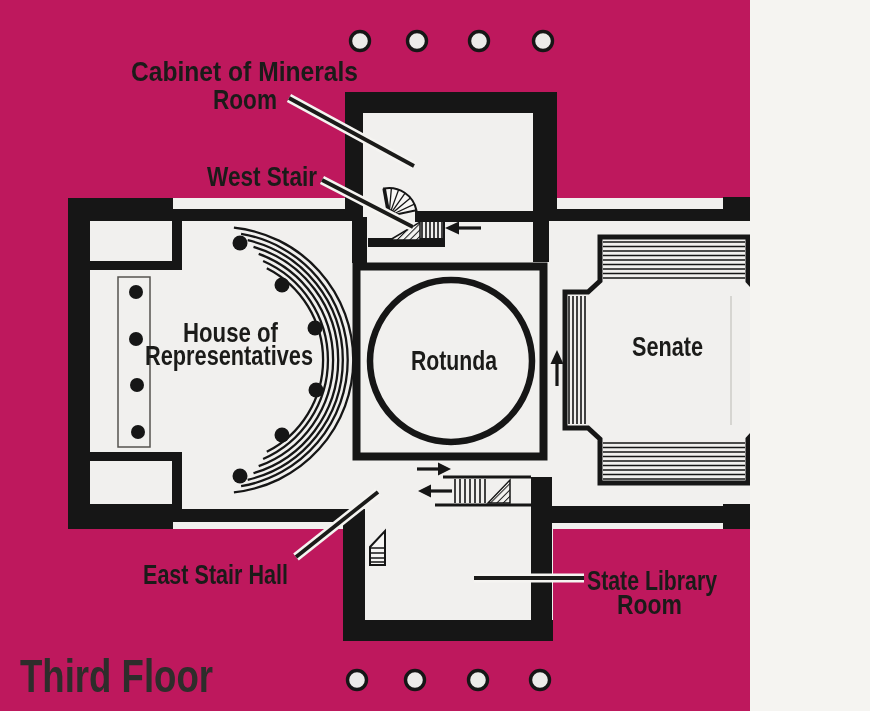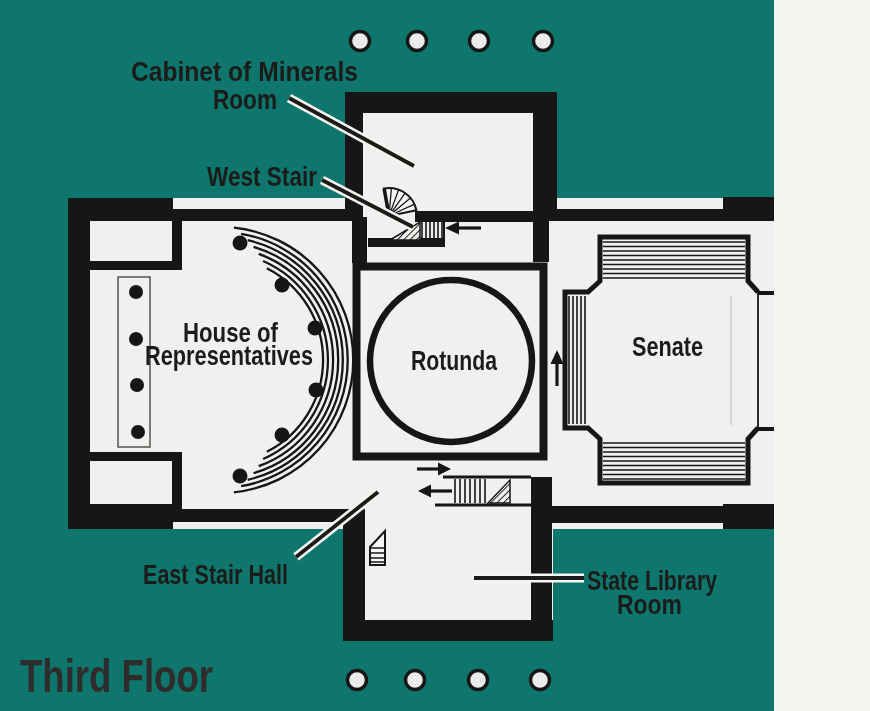--- a/index.html
+++ b/index.html
@@ -1,17 +1,17 @@
 <!DOCTYPE html>
 <html><head>
 <meta charset="utf-8">
 <style>
   html,body{margin:0;padding:0;background:#f5f4f1;}
-  .page{position:relative;width:750px;height:711px;background:#0f766e;overflow:hidden;
-        font-family:"Liberation Sans", sans-serif;padding-left:24px;}
+  .page{position:relative;width:750px;height:711px;background:#be185d;overflow:hidden;
+        font-family:"Liberation Sans", sans-serif;}
   svg{position:absolute;left:0;top:0;}
   text{fill:#1b1b19;font-family:"Liberation Sans", sans-serif;font-weight:bold;}
   .room-label{font-size:28px;}
   .callout-label{font-size:28px;}
   .title-label{font-size:47px;fill:#2e2d2b;}
 </style>
 </head>
 <body>
 
 <div class="page">

